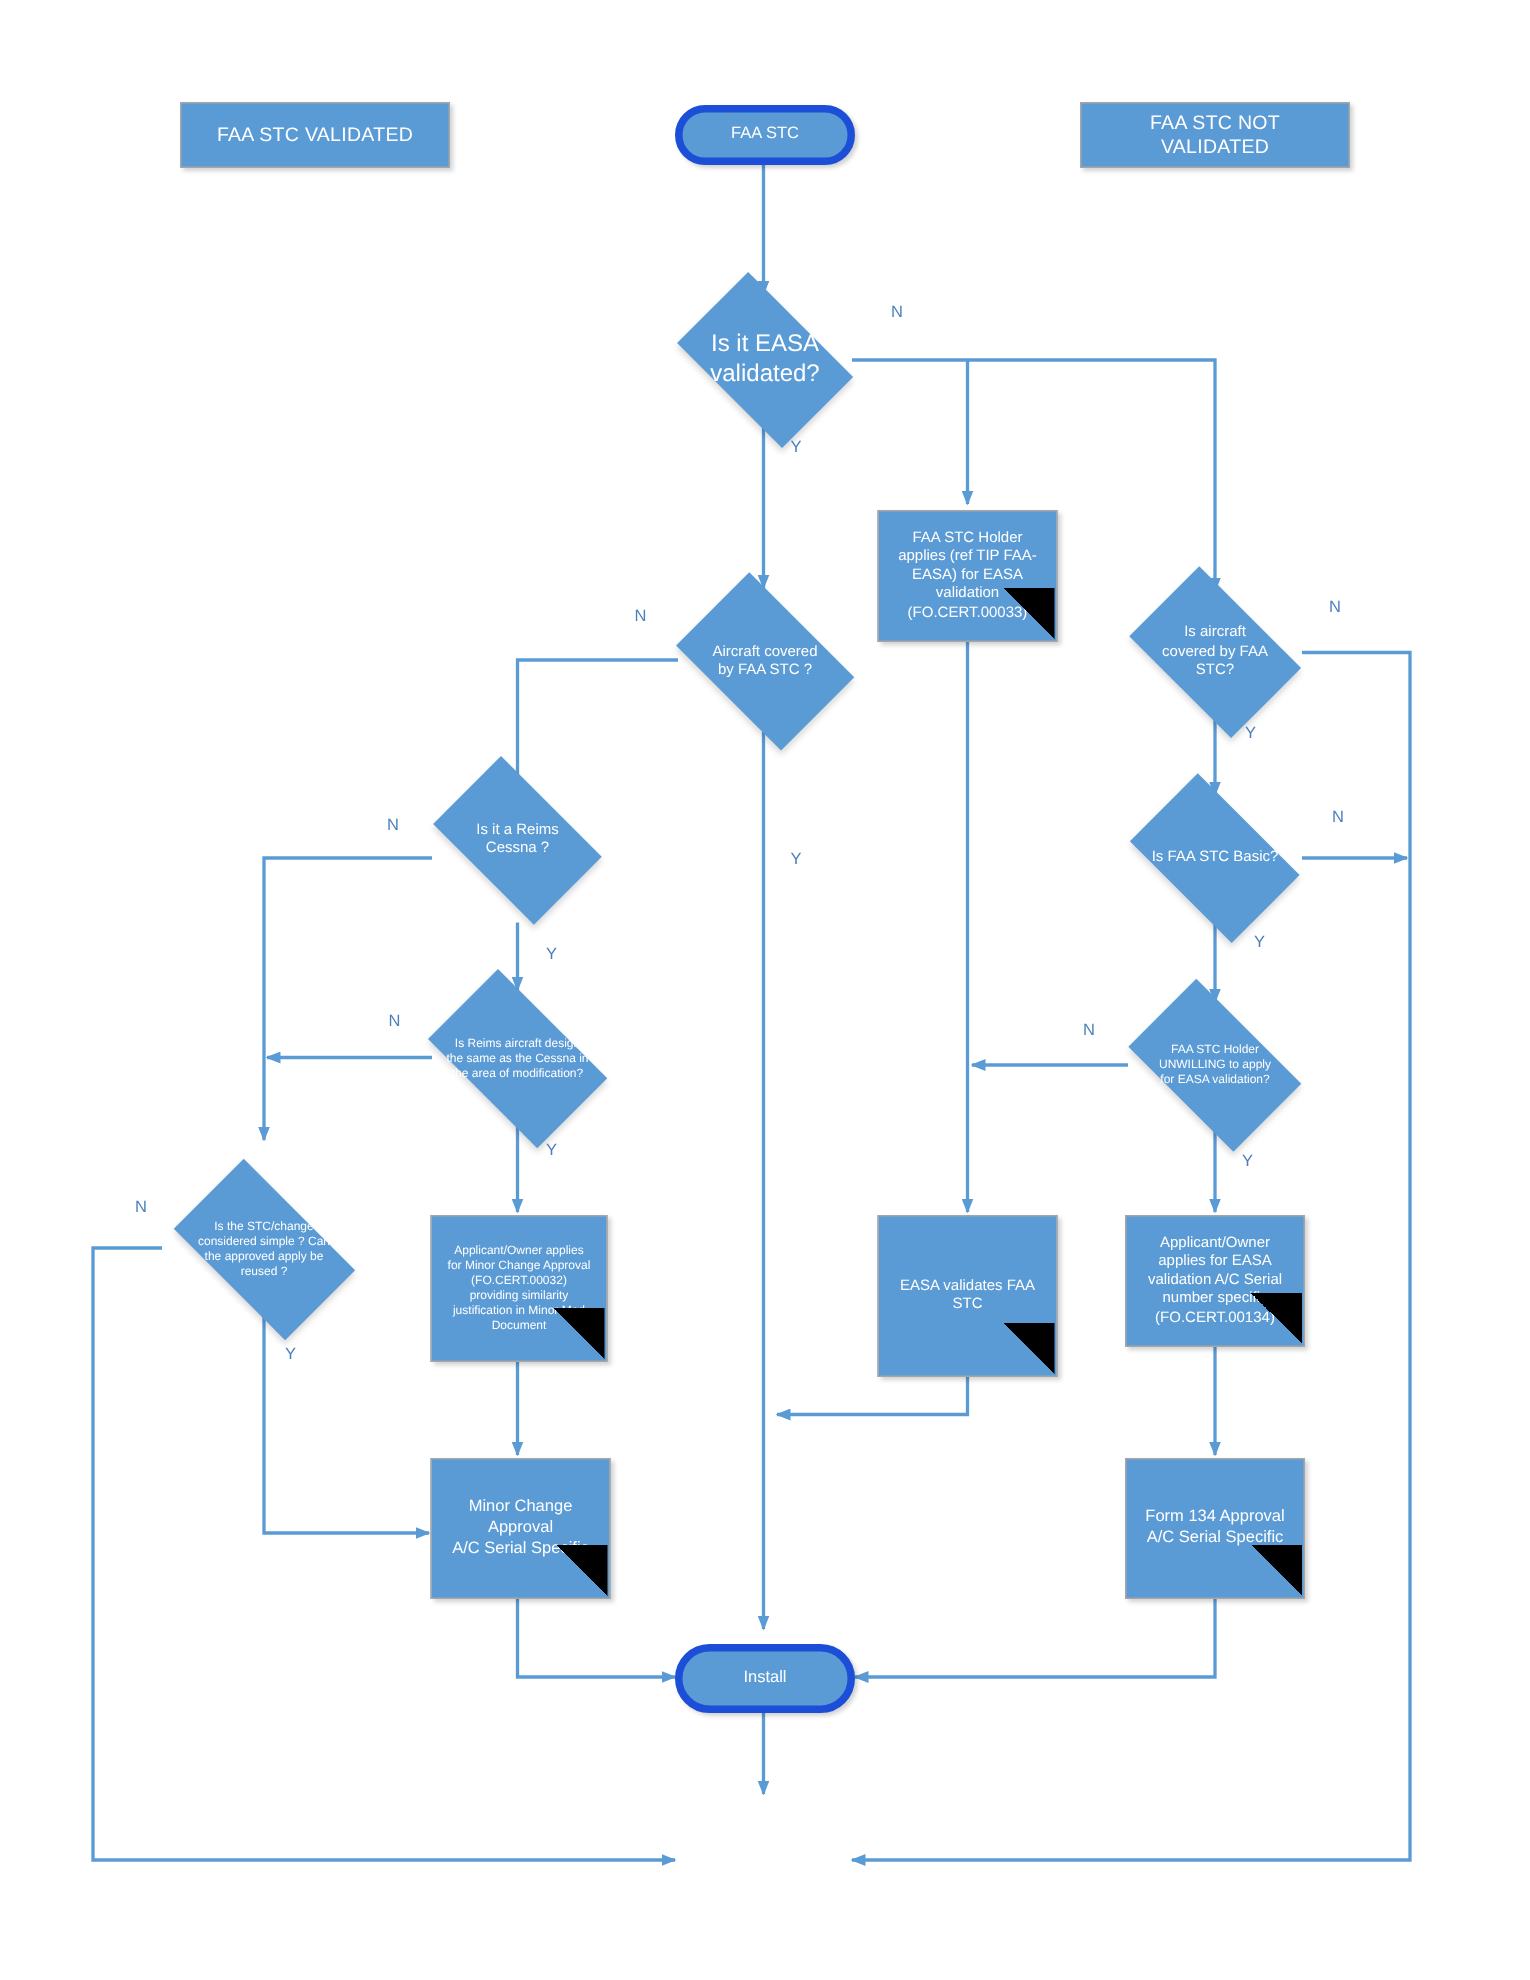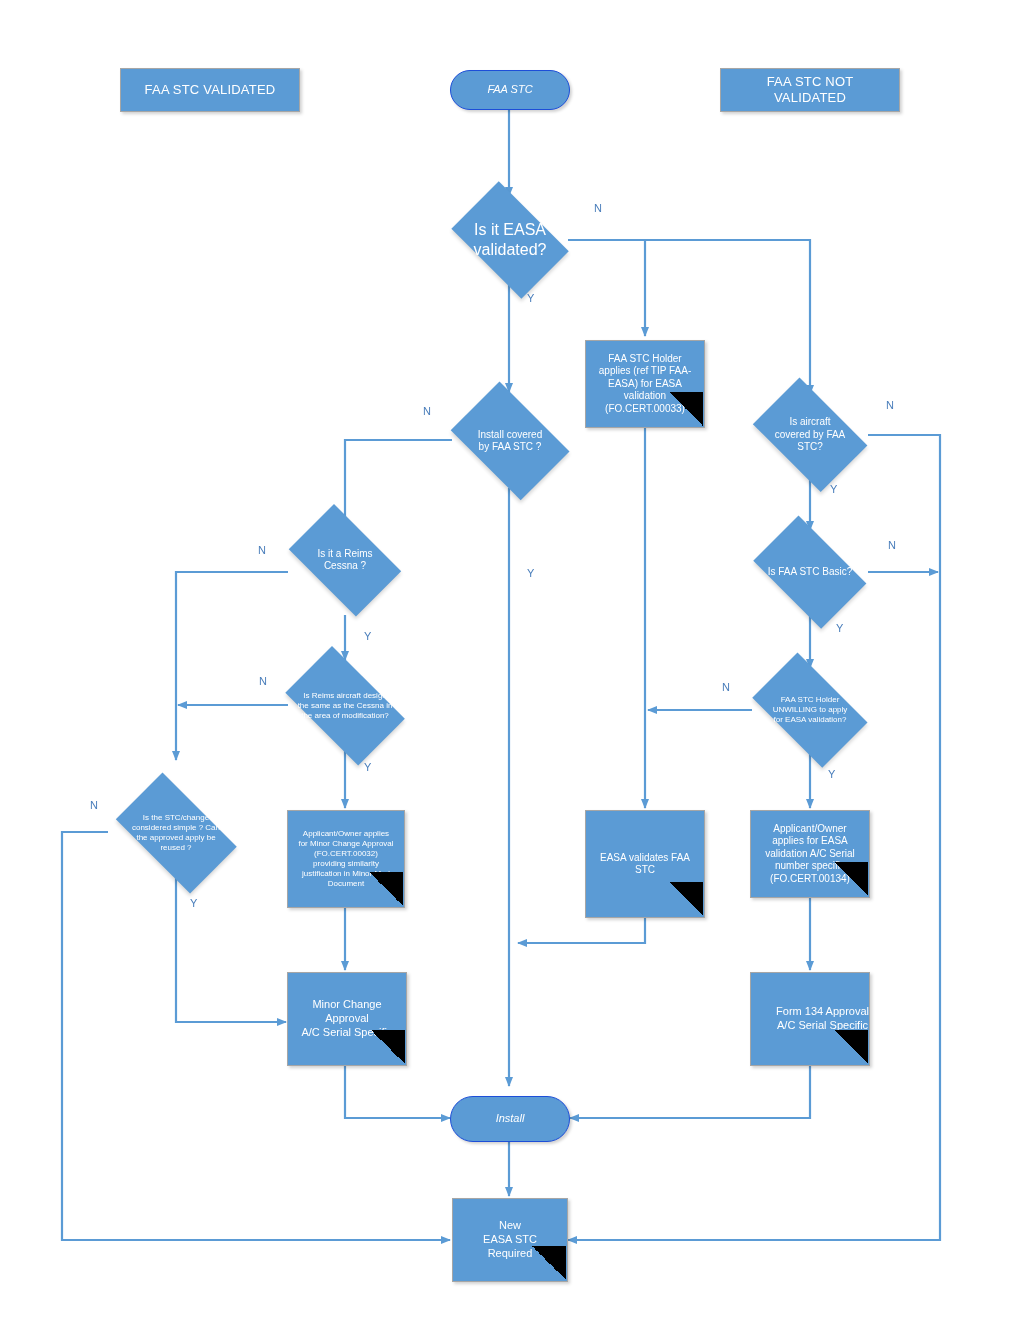--- a/index.html
+++ b/index.html
@@ -46,24 +46,23 @@
   }
   .banner {
     background: #5b9bd5;
     border: 1px solid #a6a6a6;
     box-shadow: 2px 2px 3px rgba(0,0,0,0.18);
     font-size: 13px;
     letter-spacing: .2px;
   }
   .terminator {
     background: #5b9bd5;
-    border: 1px solid #1d4ed8;
+    border: 5px solid #1d4ed8;
     border-radius: 26px;
     box-shadow: 2px 2px 3px rgba(0,0,0,0.18);
-    font-style: italic;
   }
   
   .diamond {
     background: transparent;
     border: none;
   }
   .diamond .dia-bg {
     position: absolute;
     left: 50%;
     top: 50%;
@@ -205,21 +204,21 @@
     <span>FAA STC Holder
 applies (ref TIP FAA-
 EASA) for EASA
 validation
 (FO.CERT.00033)</span>
     <span class="corner-fold"></span>
   </div>
 
   <div class="node diamond" style="left:440px; top:392px; width:140px; height:98px; font-size:10px;">
     <div class="dia-bg"></div>
-    <div class="dia-label">Install covered
+    <div class="dia-label">Aircraft covered
 by FAA STC ?</div>
   </div>
 
   <div class="node diamond" style="left:742px; top:388px; width:136px; height:94px; font-size:10px;">
     <div class="dia-bg"></div>
     <div class="dia-label">Is aircraft
 covered by FAA
 STC?</div>
   </div>
 
@@ -281,34 +280,28 @@
     <span class="corner-fold"></span>
   </div>
 
   <div class="node rect" style="left:287px; top:972px; width:120px; height:94px; font-size:11px;">
     <span>Minor Change
 Approval
 A/C Serial Specific</span>
     <span class="corner-fold"></span>
   </div>
 
-  <div class="node rect" style="left:750px; top:972px; width:120px; height:94px; font-size:11px;justify-content:flex-end;">
+  <div class="node rect" style="left:750px; top:972px; width:120px; height:94px; font-size:11px;">
     <span>Form 134 Approval
 A/C Serial Specific</span>
     <span class="corner-fold"></span>
   </div>
 
   <div class="node terminator" style="left:450px; top:1096px; width:120px; height:46px; font-size:11px;">Install</div>
 
-  <div class="node rect" style="left:452px; top:1198px; width:116px; height:84px; font-size:11px;">
-    <span>New
-EASA  STC
-Required</span>
-    <span class="corner-fold"></span>
-  </div>
 
   <div class="edge-label" style="left:594px; top:203px;">N</div>
   <div class="edge-label" style="left:527px; top:293px;">Y</div>
 
   <div class="edge-label" style="left:423px; top:406px;">N</div>
   <div class="edge-label" style="left:527px; top:568px;">Y</div>
 
   <div class="edge-label" style="left:886px; top:400px;">N</div>
   <div class="edge-label" style="left:830px; top:484px;">Y</div>
 

